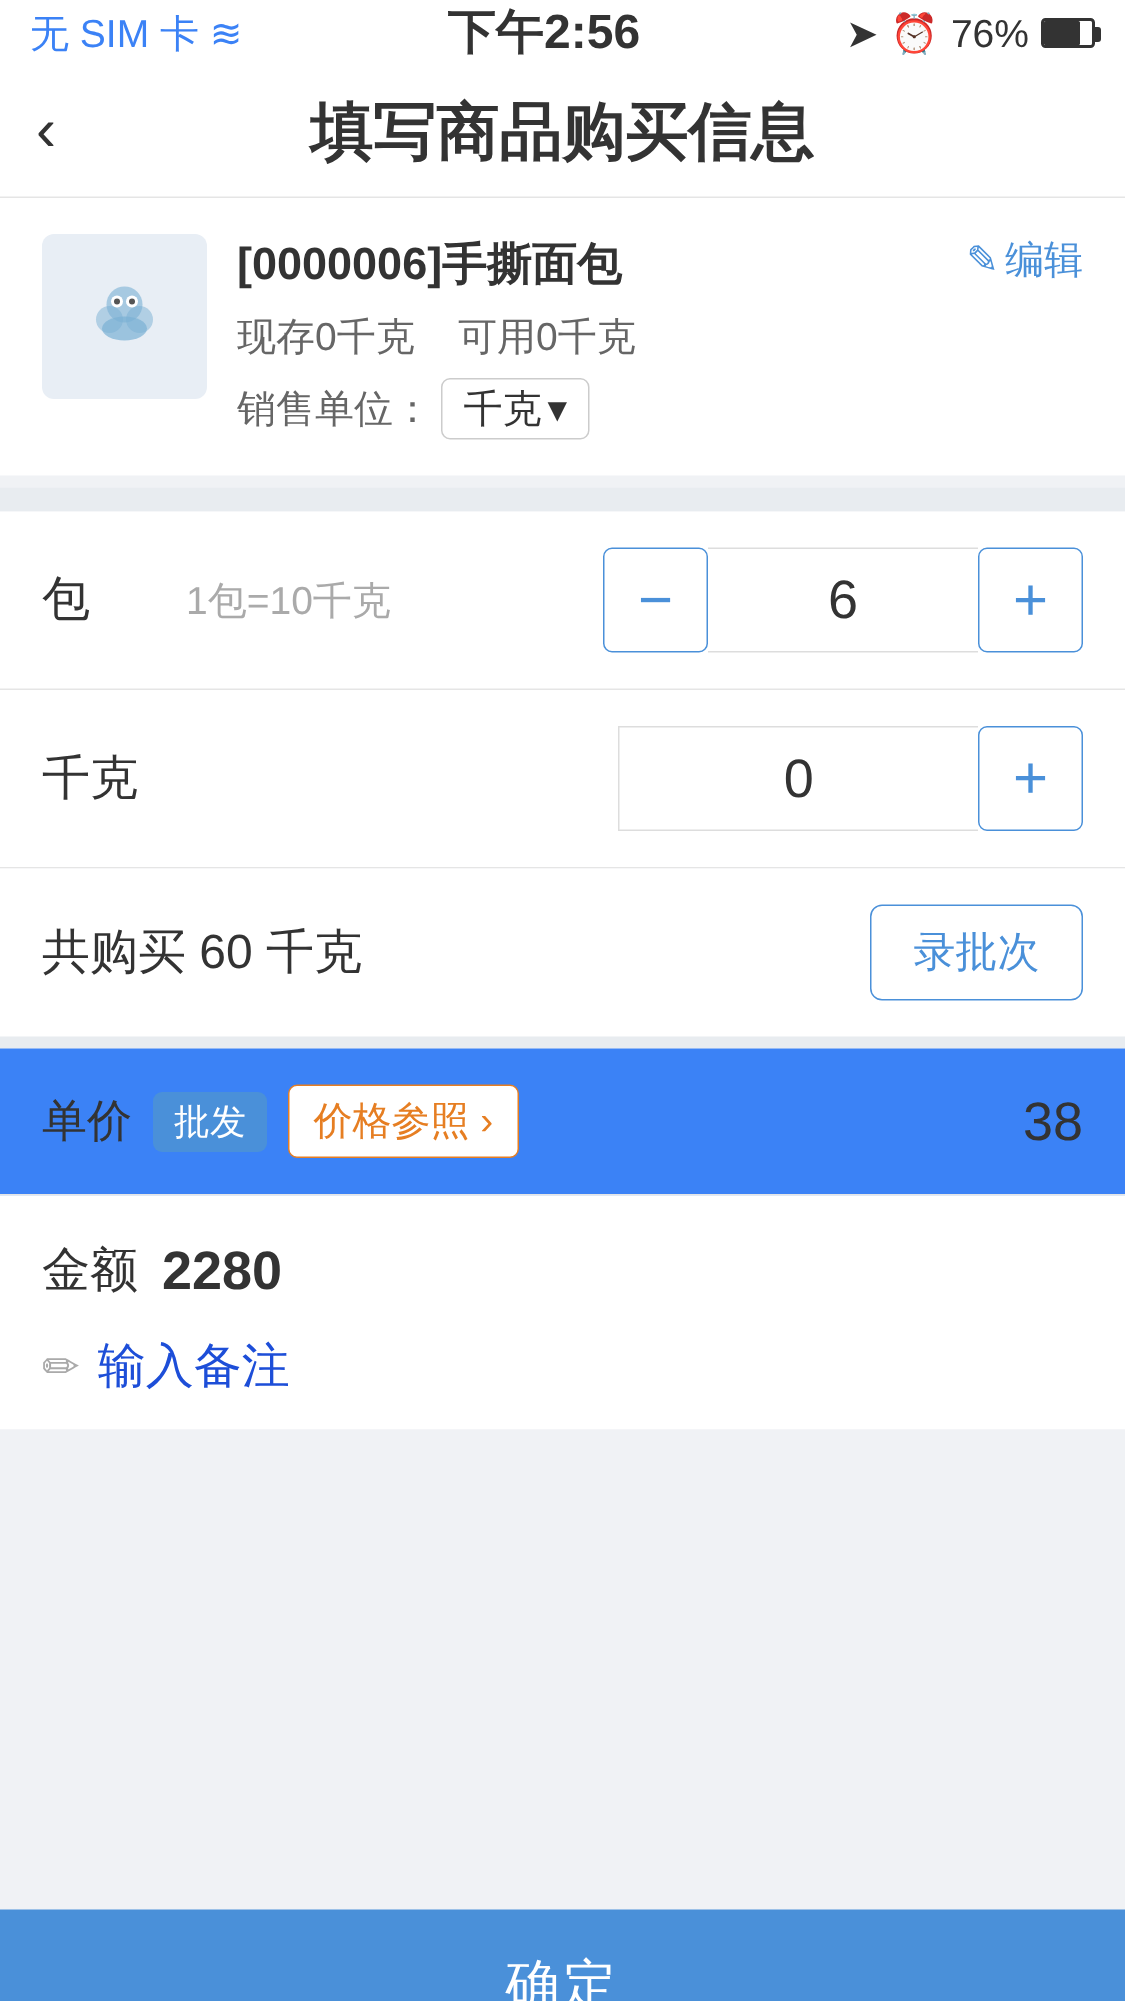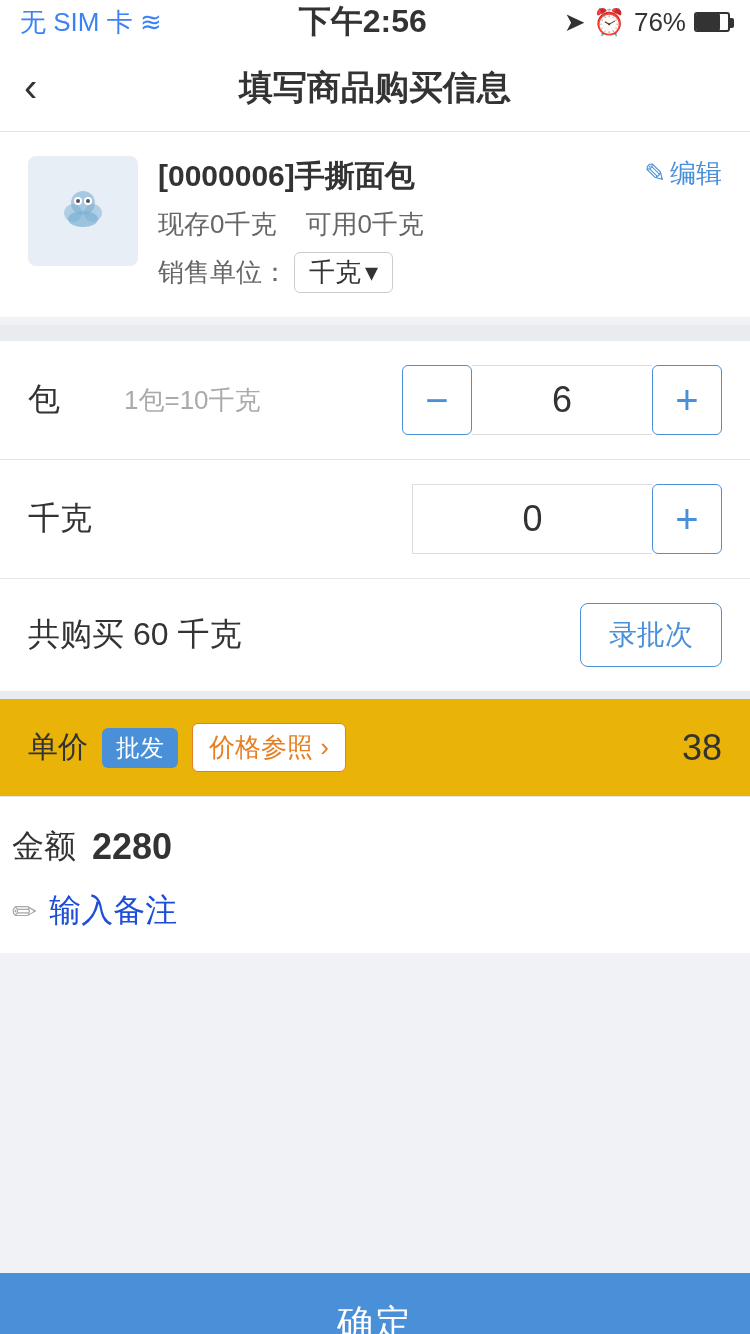--- a/index.html
+++ b/index.html
@@ -39,21 +39,21 @@
       border-bottom: 1px solid #e5e5e5;
     }
     .nav-back {
       position: absolute;
       left: 24px;
       font-size: 40px;
       color: #333;
       cursor: pointer;
     }
     .nav-title {
-      font-size: 34px;
+      font-size: 42px;
       font-weight: 600;
       color: #333;
     }
 
     
     .content {
       flex: 1;
       display: flex;
       flex-direction: column;
     }
@@ -210,21 +210,21 @@
       padding: 12px 28px;
       color: #4a90d9;
       font-size: 28px;
       background: #fff;
       cursor: pointer;
       margin-left: 16px;
     }
 
     
     .price-section {
-      background: #eab308;
+      background: #3b82f6;
       padding: 24px 28px;
       border-bottom: 1px solid #e5e5e5;
       display: flex;
       align-items: center;
       gap: 14px;
     }
     .price-label {
       font-size: 30px;
       color: #333;
     }
@@ -250,21 +250,21 @@
     .price-value {
       margin-left: auto;
       font-size: 36px;
       color: #333;
       font-weight: 500;
     }
 
     
     .amount-section {
       background: #fff;
-      padding: 28px 12px 20px;
+      padding: 28px 28px 20px;
       flex: 1;
     }
     .amount-row {
       display: flex;
       align-items: center;
       gap: 16px;
       margin-bottom: 20px;
     }
     .amount-label {
       font-size: 32px;

